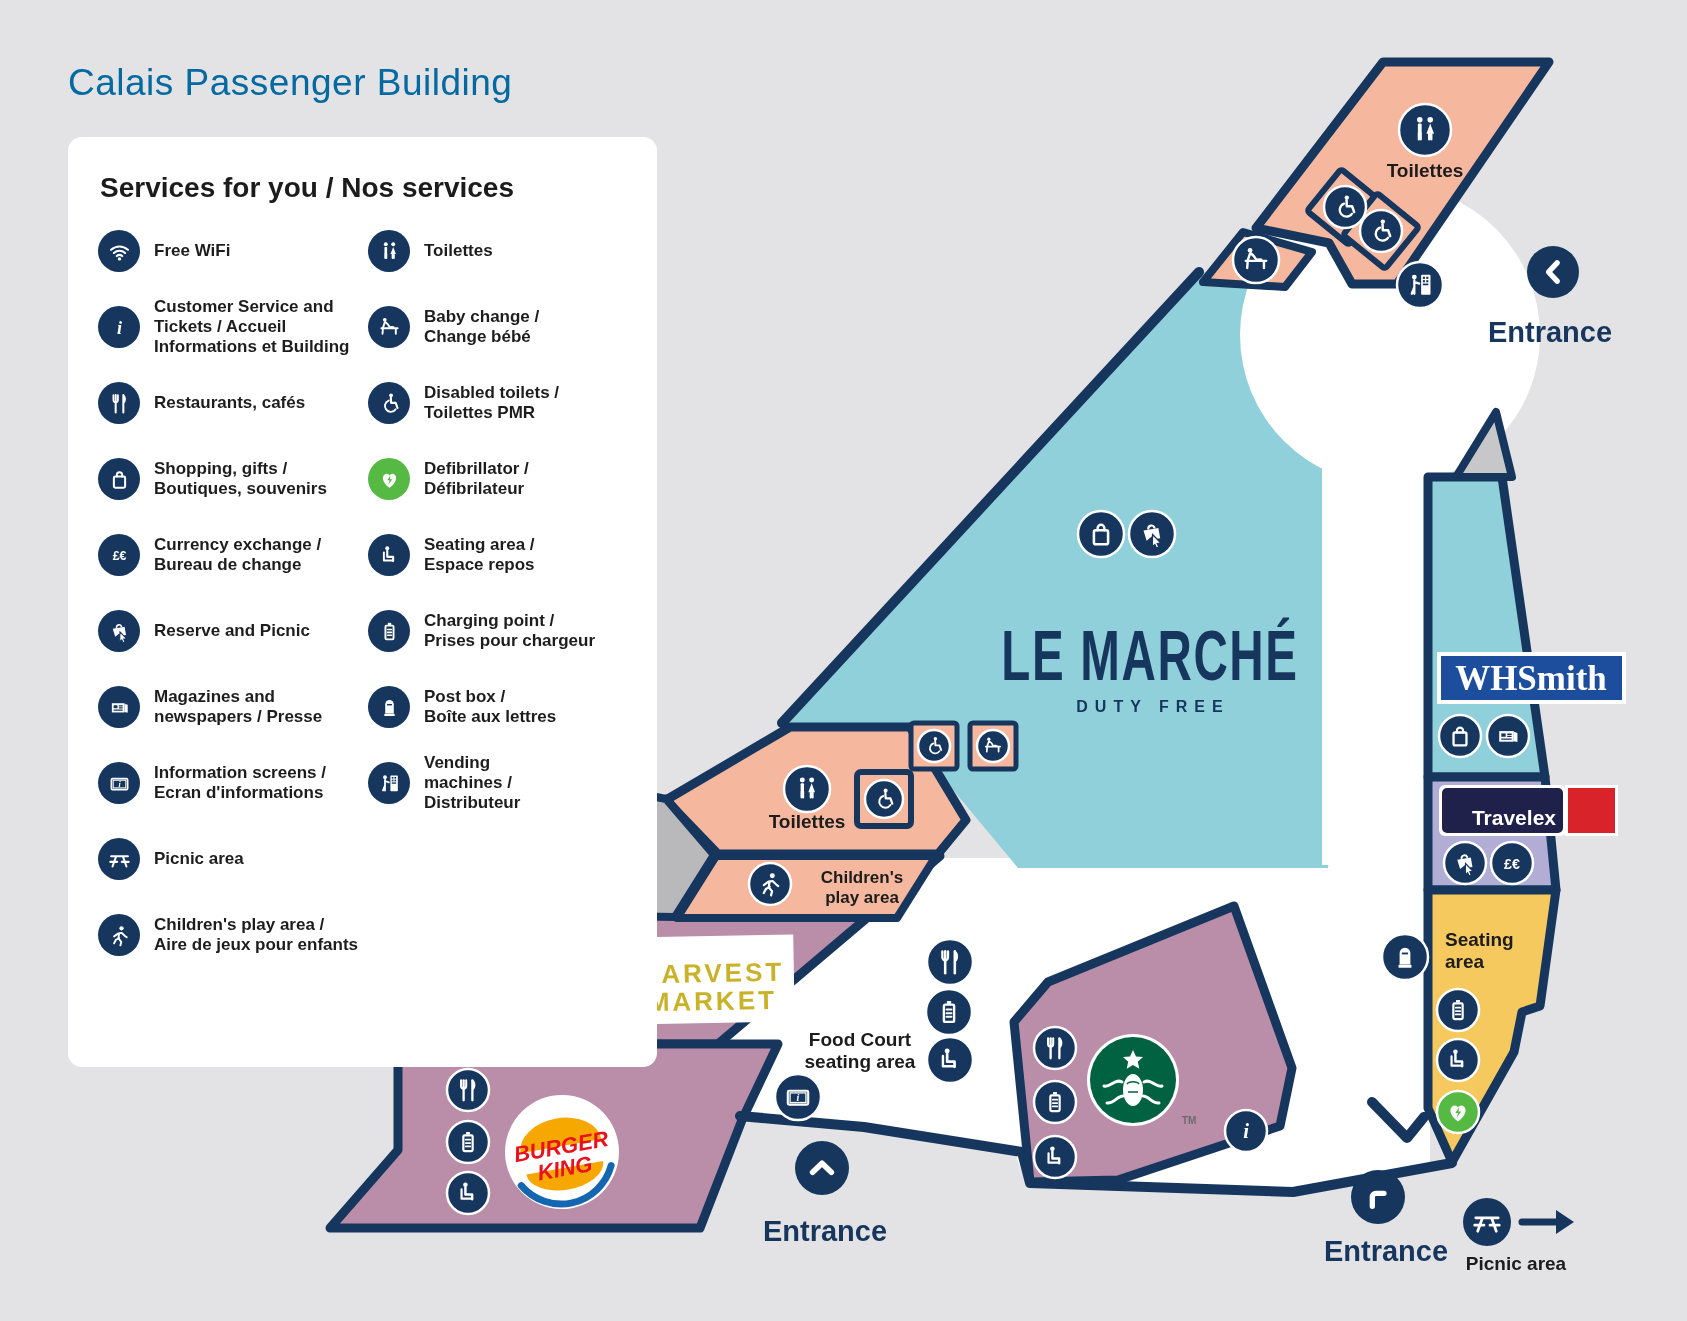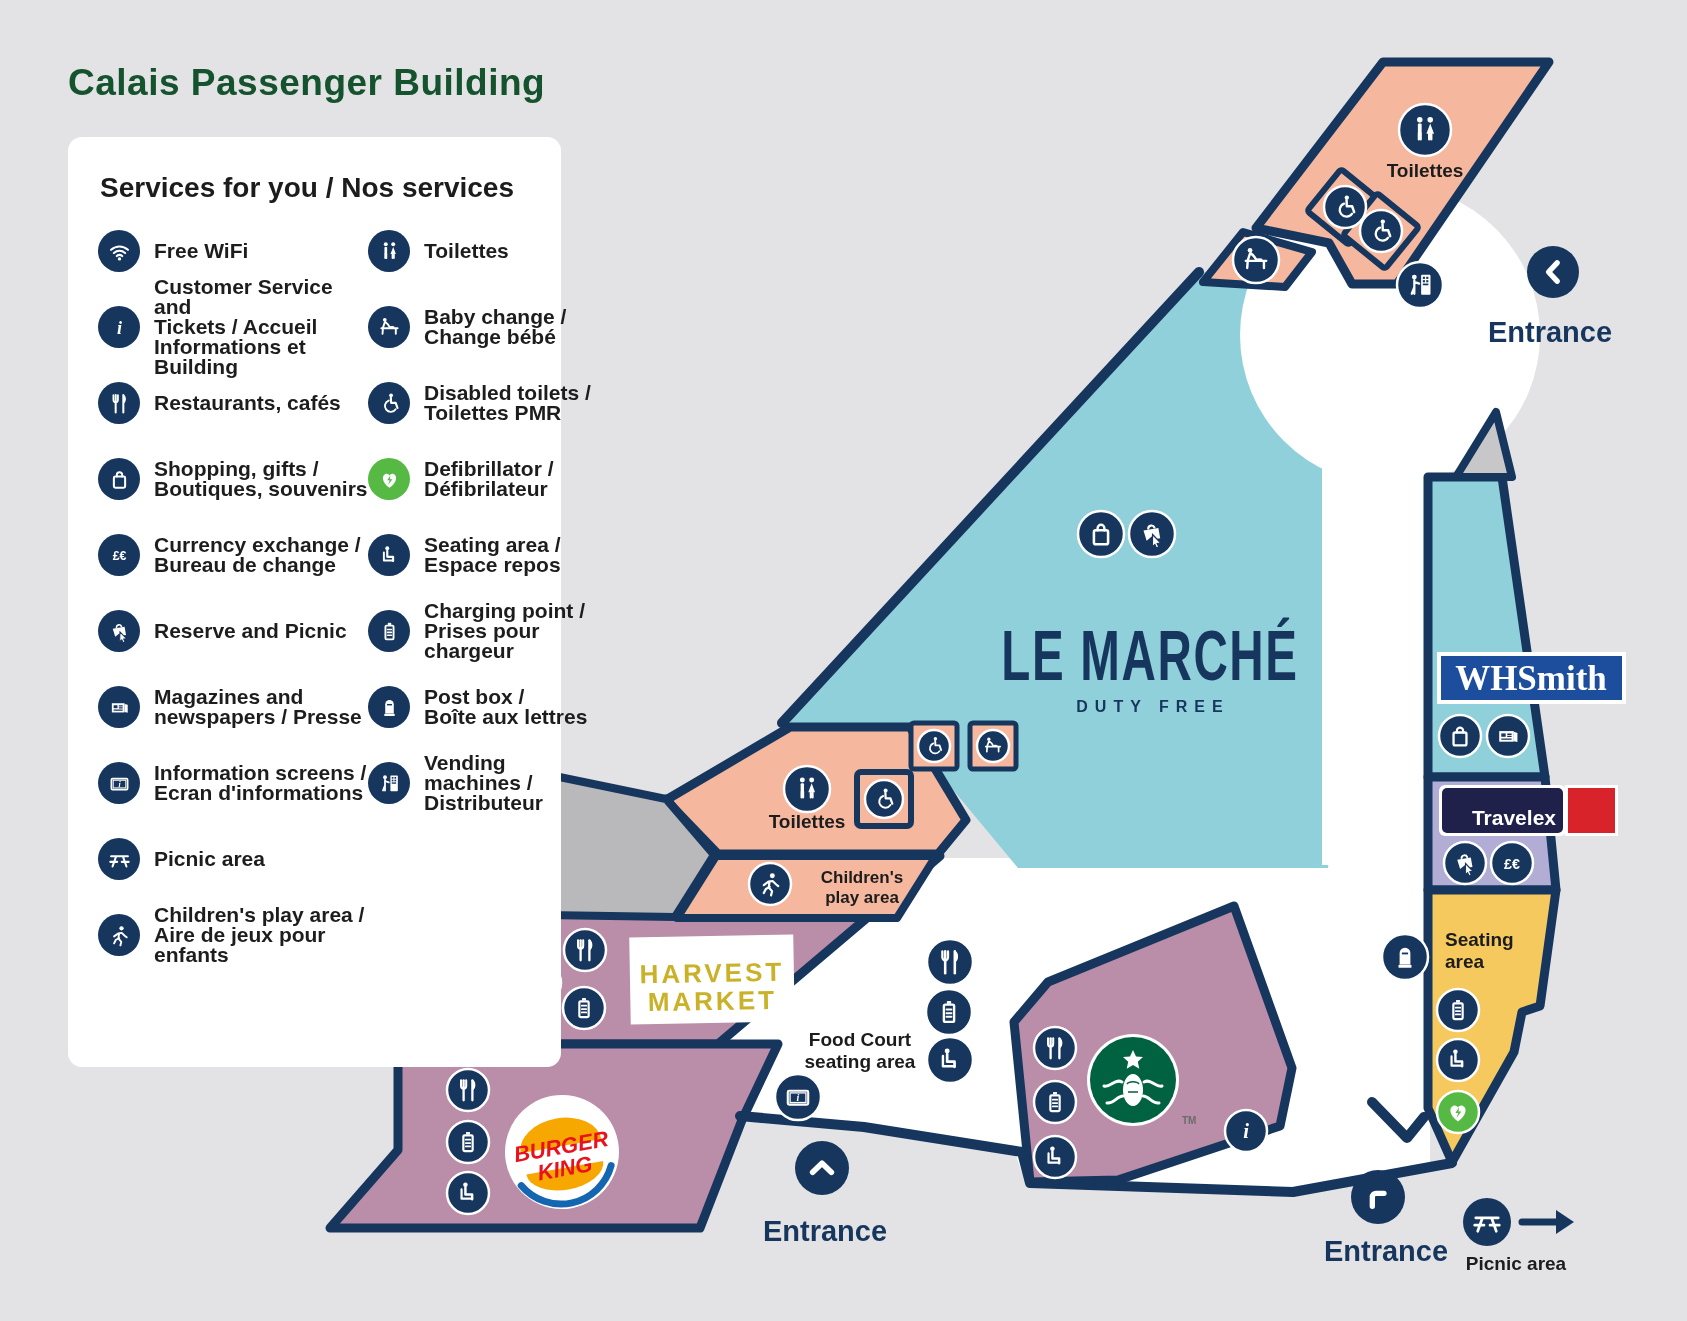--- a/index.html
+++ b/index.html
@@ -5,40 +5,40 @@
   html,body{margin:0;padding:0;}
   body{
     width:1687px;height:1321px;
     background:#e3e3e5;
     font-family:"Liberation Sans", sans-serif;
     position:relative;overflow:hidden;
   }
   #map-svg{position:absolute;left:0;top:0;z-index:1;}
   #page-title{
     position:absolute;left:68px;top:62px;z-index:3;
-    font-size:37px;font-weight:bold;color:#14532d;letter-spacing:.5px;
+    font-size:37px;font-weight:normal;color:#0369a1;letter-spacing:.5px;
   }
   #legend-card{
-    position:absolute;left:68px;top:137px;width:493px;height:930px;
+    position:absolute;left:68px;top:137px;width:589px;height:930px;
     background:#ffffff;border-radius:14px;z-index:2;
   }
   #legend-title{
     position:absolute;left:32px;top:35px;
     font-size:28px;font-weight:bold;color:#1c1c1c;
   }
   .lcol{position:absolute;top:76px;display:flex;flex-direction:column;}
   #lcol-left{left:30px;width:270px;}
   #lcol-right{left:300px;width:260px;}
   .lrow{height:76px;display:flex;align-items:center;}
   .lic{
     flex:0 0 42px;width:42px;height:42px;border-radius:50%;
     background:#16365e;display:flex;align-items:center;justify-content:center;
   }
   .lic.green{background:#55b944;}
-  .ltx{margin-left:14px;font-size:21px;font-weight:bold;color:#1d1d1d;line-height:20px;}
+  .ltx{margin-left:14px;font-size:17px;font-weight:bold;color:#1d1d1d;line-height:20px;}
   
   .zl{font-family:"Liberation Sans",sans-serif;font-weight:bold;fill:#1c1c1c;font-size:19px;text-anchor:middle;}
   .zl-sm{font-family:"Liberation Sans",sans-serif;font-weight:bold;fill:#1c1c1c;font-size:17px;text-anchor:middle;}
   .ent{font-family:"Liberation Sans",sans-serif;font-weight:bold;fill:#16365e;font-size:29px;text-anchor:middle;}
   .mk{fill:#16365e;stroke:#ffffff;stroke-width:2.5;}
   .mkg{fill:#55b944;stroke:#ffffff;stroke-width:2.5;}
 </style>
 </head>
 <body>
 

